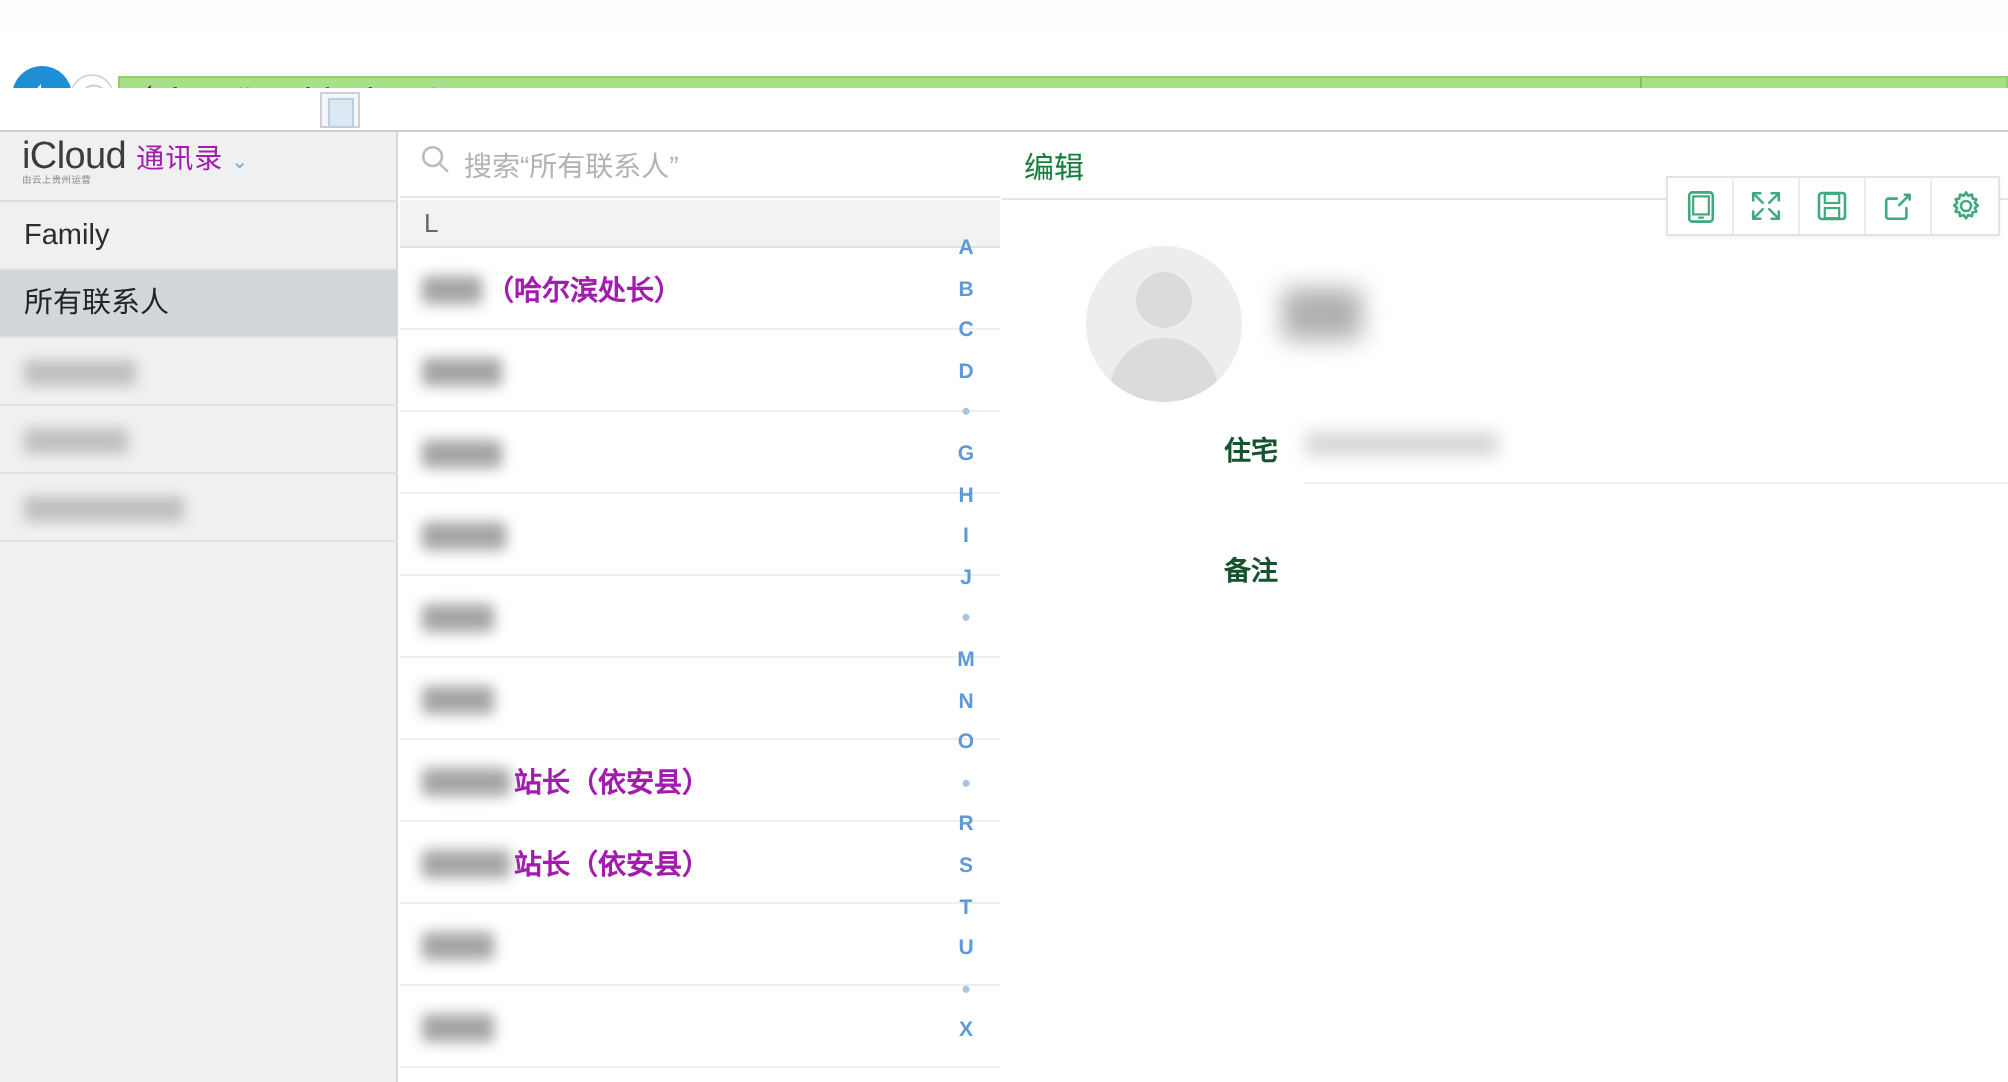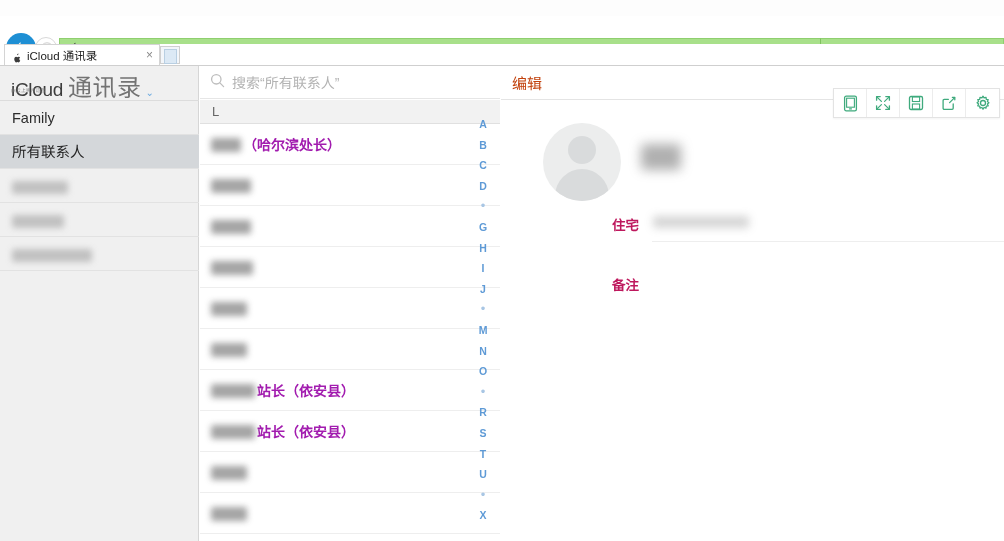--- a/index.html
+++ b/index.html
@@ -73,21 +73,21 @@
   
   .page { position:absolute; left:0; top:66px; width:1004px; height:475px; background:#fff; overflow:hidden; }
 
   
   .sidebar {
     position:absolute; left:0; top:0; width:199px; height:475px;
     background:#f0f0f0; border-right:1px solid #d6d6d6;
   }
   .brand { position:absolute; left:0; top:0; width:199px; height:32px; padding:2px 0 0 11px; }
   .brand-icloud { font-size:19px; color:#3c3c3c; font-weight:normal; letter-spacing:-.3px; }
-  .brand-app { font-size:24px; color:#737373; margin-left:5px; letter-spacing:.5px; }
+  .brand-app { font-size:14px; color:#a21caf; margin-left:5px; letter-spacing:.5px; }
   .brand-caret { font-size:10px; color:#6aa9e0; margin-left:4px; }
   .brand-sub {
     position:absolute; left:11px; top:20px; font-size:5px; color:#7a7a7a;
     letter-spacing:.2px; transform:scale(.95); transform-origin:left top; opacity:.85;
   }
   .brand-rule { position:absolute; left:0; top:34px; width:199px; height:1px; background:#dcdcdc; }
 
   .grp {
     position:relative; height:34px; line-height:34px; padding-left:12px;
     font-size:14.5px; color:#2c2c2c; border-bottom:1px solid #e2e2e2; cursor:pointer;
@@ -138,21 +138,21 @@
   }
   .alpha .ai {
     flex:0 0 auto; height:20.6px; line-height:20.6px; font-size:10.5px;
     color:#5e9ad6; font-weight:bold; cursor:pointer; text-align:center; width:34px;
   }
   .alpha .ai.dot { font-size:13px; color:#a8c6e4; font-weight:normal; }
 
   
   .detail { position:absolute; left:501px; top:0; width:503px; height:475px; background:#fff; }
   .edit-link {
-    position:absolute; left:11px; top:6px; font-size:15px; color:#c2410c; cursor:pointer;
+    position:absolute; left:11px; top:6px; font-size:15px; color:#15803d; cursor:pointer;
   }
   .detail-rule { position:absolute; left:0; top:33px; width:503px; height:1px; background:#e4e4e4; }
 
   .toolbar {
     position:absolute; right:4px; top:22px; height:30px;
     background:#ffffff; border:1px solid #e3e3e3; display:flex; align-items:stretch;
     box-shadow:0 1px 2px rgba(0,0,0,.05);
   }
   .tb-btn {
     width:33px; display:flex; align-items:center; justify-content:center;
@@ -171,21 +171,21 @@
   .avatar .body {
     position:absolute; left:50%; top:46px; width:54px; height:44px; margin-left:-27px;
     border-radius:27px 27px 0 0; background:#d9dbdc;
   }
   .name-blur {
     position:absolute; left:140px; top:78px; width:40px; height:26px;
     background:#6f6f6f; opacity:.55; filter:blur(6px); border-radius:3px;
   }
   .field { position:absolute; left:0; width:503px; }
   .field .lbl {
-    position:absolute; left:98px; font-size:13.5px; color:#be185d; text-align:right;
+    position:absolute; left:98px; font-size:13.5px; color:#14532d; text-align:right;
     width:40px; font-weight:600;
   }
   .field .val-blur {
     position:absolute; left:152px; width:96px; height:12px;
     background:#9c9c9c; opacity:.42; filter:blur(4.2px); border-radius:2px;
   }
   .field .divider { position:absolute; left:151px; width:352px; height:1px; background:#eeeeee; }
 </style>
 </head>
 <body>
@@ -235,30 +235,20 @@
       </span>
     </div>
 
     <div class="searchbox">
       <span class="ph">搜索...</span>
     </div>
   </div>
 
   <div class="tabstrip">
     <div class="tabs-bg"></div>
-    <div class="tab">
-      <span class="tab-fav">
-        <svg width="11" height="11" viewBox="0 0 14 14">
-          <path d="M9.1 2.2c.3-.4.5-.9.45-1.45-.44.02-.98.3-1.3.67-.29.33-.54.86-.47 1.37.49.04.99-.25 1.32-.59z" fill="#3c3c3c"></path>
-          <path d="M10.6 7.6c-.01-1.2.98-1.78 1.02-1.81-.56-.82-1.43-.93-1.74-.94-.74-.08-1.44.43-1.82.43-.37 0-.95-.42-1.56-.41-.8.01-1.54.46-1.95 1.18-.83 1.44-.21 3.58.6 4.75.4.57.87 1.22 1.49 1.19.6-.02.83-.39 1.55-.39.72 0 .92.39 1.55.38.64-.01 1.05-.58 1.44-1.16.45-.66.64-1.31.65-1.34-.01-.01-1.24-.48-1.25-1.88z" fill="#3c3c3c"></path>
-        </svg>
-      </span>
-      <span class="tab-title">iCloud 通讯录</span>
-      <span class="tab-close">×</span>
-    </div>
     <div class="newtab"></div>
   </div>
   <div class="chrome-underline"></div>
 
   <div class="page">
 
     <div class="sidebar">
       <div class="brand">
         <span class="brand-icloud">iCloud</span><span class="brand-app">通讯录</span><span class="brand-caret">⌄</span>
         <div class="brand-sub">由云上贵州运营</div>

